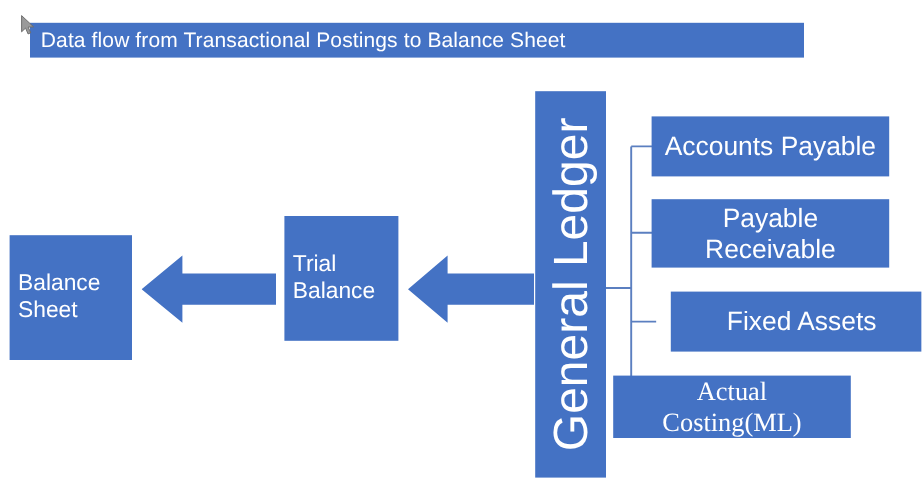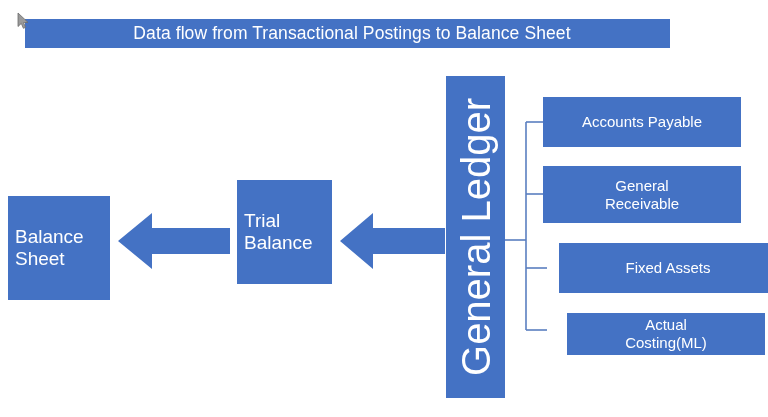--- a/index.html
+++ b/index.html
@@ -24,21 +24,20 @@
     position: absolute;
     left: 25px;
     top: 19px;
     width: 645px;
     height: 29px;
     background: #4472C4;
     display: flex;
     align-items: center;
     box-sizing: border-box;
     padding-left: 9px;
-    justify-content: center;
   }
   .title-banner .title-text {
     color: #ffffff;
     font-size: 17.5px;
     line-height: 1;
     letter-spacing: 0.1px;
     white-space: nowrap;
   }
 
   
@@ -72,21 +71,21 @@
     justify-content: center;
     padding-left: 7px;
     font-size: 19px;
   }
   .node.left-align .node-label { text-align: left; }
 
   
   .node.center-align {
     justify-content: center;
     padding: 0 6px;
-    font-size: 15px;
+    font-size: 22px;
   }
   .node.center-align .node-label { text-align: center; }
 
   
   #node-balance-sheet {
     left: 8px;
     top: 196px;
     width: 102px;
     height: 104px;
   }
@@ -134,24 +133,25 @@
     width: 198px;
     height: 57px;
   }
   #node-fixed-assets {
     left: 559px;
     top: 243px;
     width: 218px;
     height: 50px;
   }
   #node-actual-costing {
-    left: 567px;
+    left: 511px;
     top: 313px;
     width: 198px;
-    height: 42px;
+    height: 52px;
+    font-family: Liberation Serif, serif;
   }
 
   
   .arrow-left {
     position: absolute;
     height: 62px;
   }
   .arrow-left svg { display: block; width: 100%; height: 100%; }
   #arrow-trial-to-balance {
     left: 118px;
@@ -232,21 +232,21 @@
         <line x1="21" y1="240" x2="42" y2="240"></line>
       </g>
     </svg>
   </div>
 
   <div class="node center-align" id="node-accounts-payable">
     <span class="node-label">Accounts Payable</span>
   </div>
 
   <div class="node center-align" id="node-accounts-receivable">
-    <span class="node-label">General
+    <span class="node-label">Payable
 Receivable</span>
   </div>
 
   <div class="node center-align" id="node-fixed-assets">
     <span class="node-label">Fixed Assets</span>
   </div>
 
   <div class="node center-align" id="node-actual-costing">
     <span class="node-label">Actual
 Costing(ML)</span>

